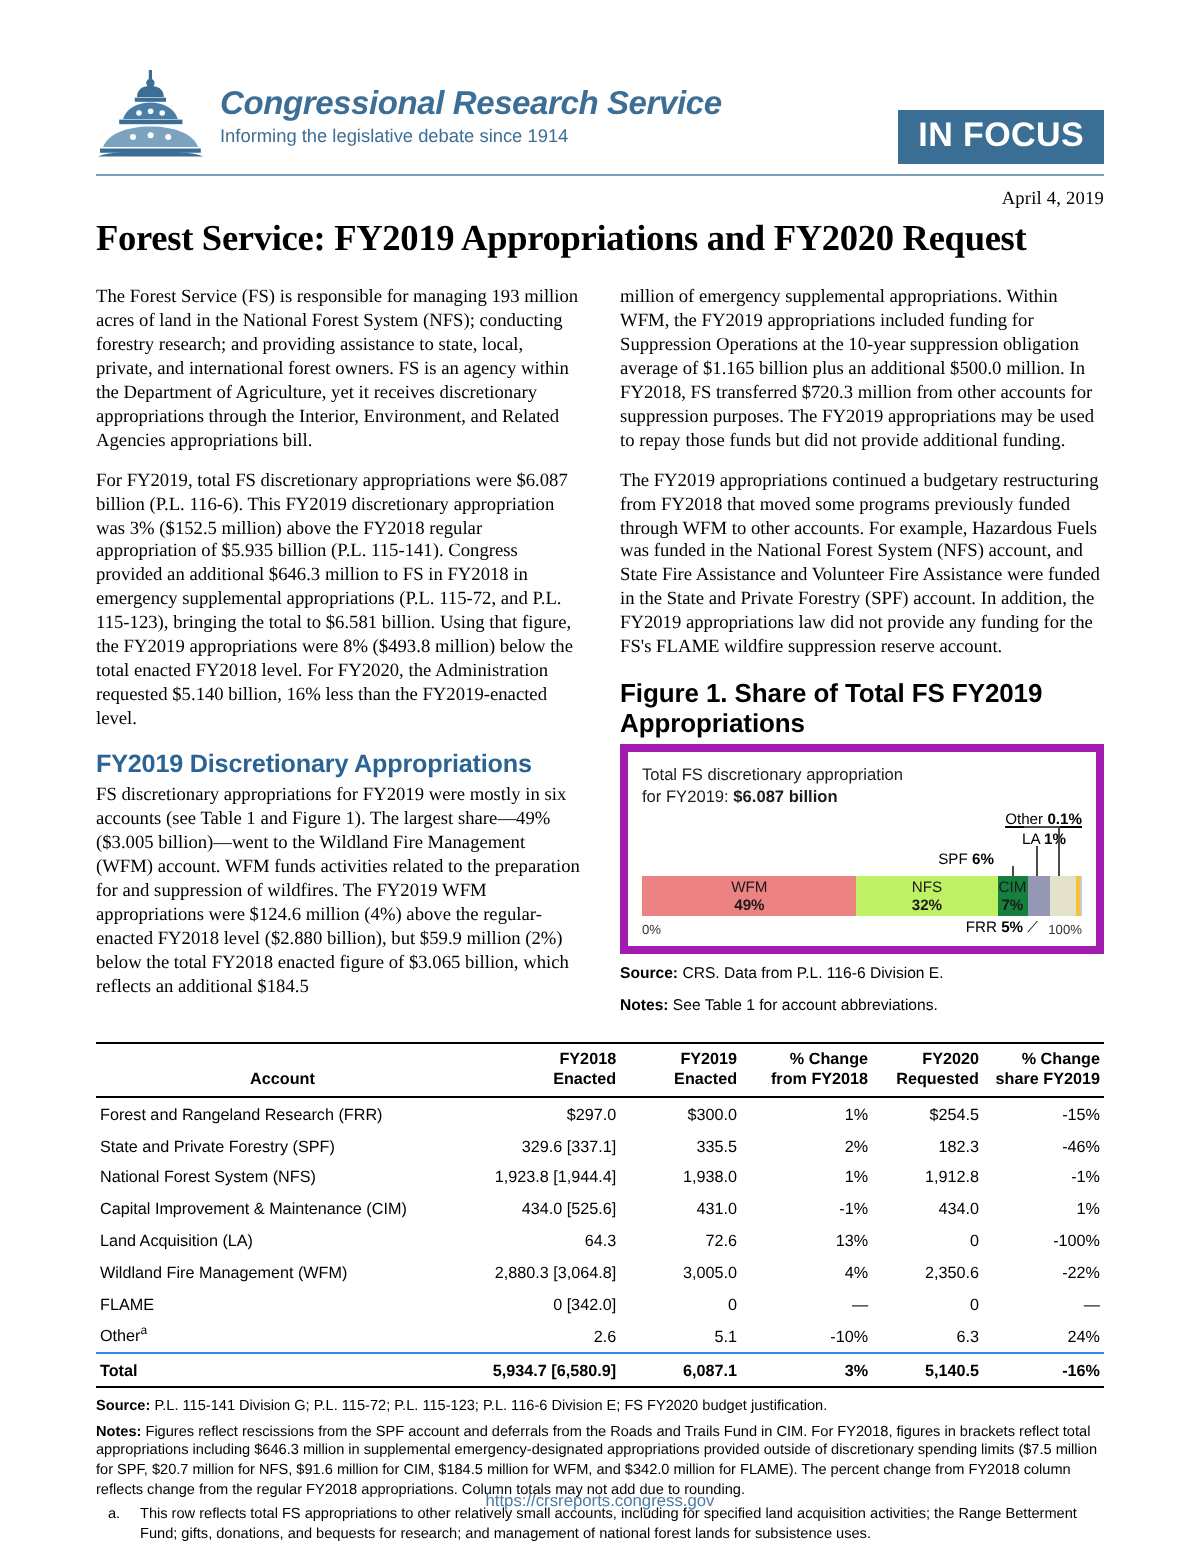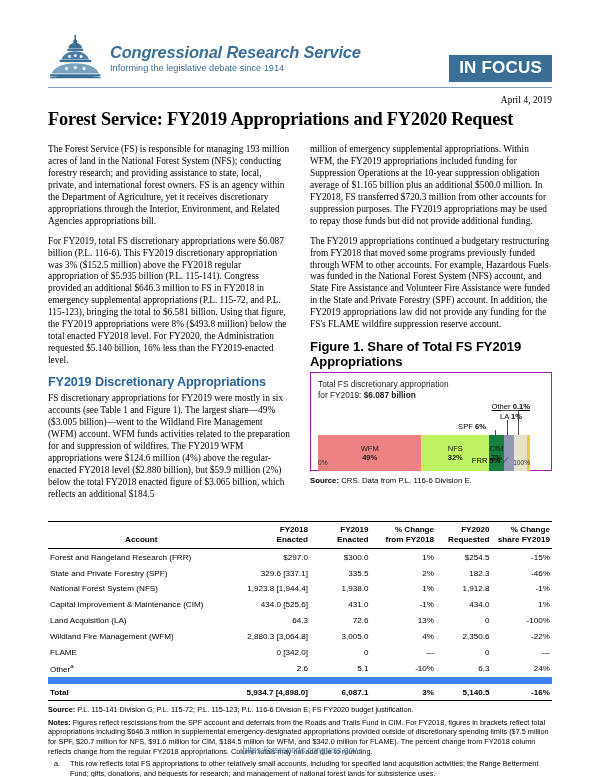--- a/index.html
+++ b/index.html
@@ -105,22 +105,22 @@
   h3.figtitle {
     font-family: "Liberation Sans", sans-serif;
     font-weight: bold;
     font-size: 13px;
     margin: 7px 0 3px 0;
     letter-spacing: -0.05px;
   }
 
   
   .figbox {
-    border: 1px solid #a21caf;
-    padding: 6px 21px 5px 7px;
+    border: 4px solid #a21caf;
+    padding: 6px 7px 5px 7px;
     background: #fff;
   }
   .fig-caption {
     font-family: "Liberation Sans", sans-serif;
     font-size: 8.3px;
     color: #1c1c1c;
     line-height: 11px;
   }
   .fig-caption b { font-weight: bold; }
   .fig-plot { position: relative; height: 62px; margin-top: 2px; }
@@ -132,21 +132,21 @@
     font-size: 7.6px;
     white-space: nowrap;
     color: #000;
   }
   .co b { font-weight: bold; }
 
   .bar {
     position: absolute;
     left: 0; top: 32px;
     width: 100%;
-    height: 36px;
+    height: 20px;
     display: flex;
   }
   .seg {
     height: 100%;
     display: flex;
     flex-direction: column;
     align-items: center;
     justify-content: center;
     font-family: "Liberation Sans", sans-serif;
     font-size: 7.6px;
@@ -211,21 +211,21 @@
   }
   table.data thead th.acct { text-align: center; }
   table.data thead tr.head-row th {
     border-top: 1.3px solid #000;
     border-bottom: 1px solid #000;
   }
   table.data tbody td { text-align: right; }
   table.data tbody td.acct { text-align: left; }
   table.data tr.total td {
     font-weight: bold;
-    border-top: 7px solid #3b82f6;
+    border-top: 1px solid #3b82f6;
     border-bottom: 1.3px solid #000;
   }
   sup { font-size: 6px; vertical-align: super; }
 
   .tbl-notes {
     font-family: "Liberation Sans", sans-serif;
     font-size: 7.3px;
     line-height: 9.6px;
     margin-top: 4px;
   }
@@ -357,20 +357,23 @@
             <b>5%</b>
             <span> ⟋</span>
           </div>
           <div class="axis-r">100%</div>
         </div>
       </div>
 
       <div class="fig-note">
         <b>Source:</b><span> CRS. Data from P.L. 116-6 Division E.</span>
       </div>
+      <div class="fig-note">
+        <b>Notes:</b><span> See Table 1 for account abbreviations.</span>
+      </div>
     </div>
   </div>
 
   <div class="table-wrap">
 
     <table class="data">
       <thead>
         <tr class="head-row">
           <th class="acct" style="width:37%;">
             <div></div>
@@ -458,21 +461,21 @@
         <tr>
           <td class="acct"><span>Other</span><sup>a</sup></td>
           <td>2.6</td>
           <td>5.1</td>
           <td>-10%</td>
           <td>6.3</td>
           <td>24%</td>
         </tr>
         <tr class="total">
           <td class="acct">Total</td>
-          <td>5,934.7 [4,898.0]</td>
+          <td>5,934.7 [6,580.9]</td>
           <td>6,087.1</td>
           <td>3%</td>
           <td>5,140.5</td>
           <td>-16%</td>
         </tr>
       </tbody>
     </table>
 
     <div class="tbl-notes">
       <p>

